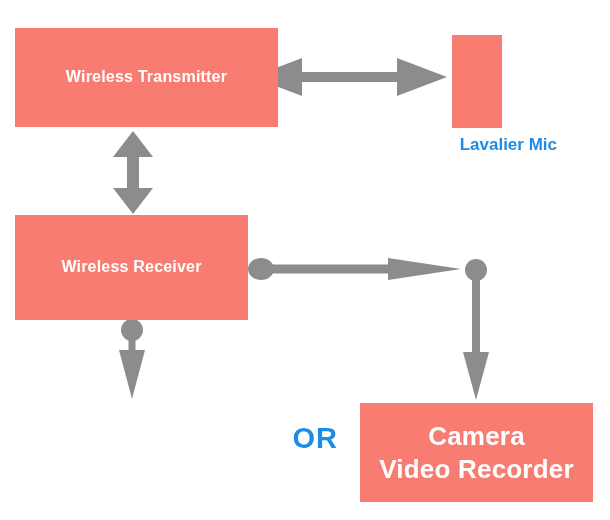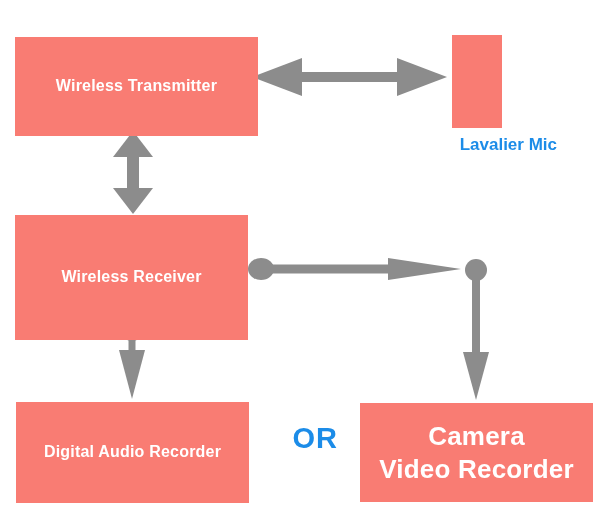--- a/index.html
+++ b/index.html
@@ -26,23 +26,23 @@
     display: flex;
     flex-direction: column;
     align-items: center;
     justify-content: center;
     text-align: center;
     font-weight: bold;
     font-size: 16px;
     line-height: 1.3;
     letter-spacing: 0.2px;
   }
-  .node-transmitter { left: 15px;  top: 28px;  width: 243px; height: 99px; margin-top: 9px; }
+  .node-transmitter { left: 15px;  top: 28px;  width: 263px; height: 99px; }
   .node-mic         { left: 452px; top: 35px;  width: 50px;  height: 93px; }
-  .node-receiver    { left: 15px;  top: 215px; width: 233px; height: 125px; }
+  .node-receiver    { left: 15px;  top: 215px; width: 233px; height: 105px; }
   .node-dar         { left: 16px;  top: 402px; width: 233px; height: 101px; }
   .node-camera      { left: 360px; top: 403px; width: 233px; height: 99px; font-size: 26px; line-height: 1.25; }
   .blue-label {
     position: absolute;
     color: var(--accent-blue);
     font-weight: bold;
     text-align: right;
   }
   .label-mic { left: 397px; top: 135px; width: 160px; font-size: 17px; }
   .label-or  { left: 266px; top: 422px; width: 72px;  font-size: 29px; letter-spacing: 1px; }
@@ -95,23 +95,20 @@
     <span>Wireless Transmitter</span>
   </div>
 
   <div class="node node-mic"></div>
   <div class="blue-label label-mic">Lavalier Mic</div>
 
   <div class="node node-receiver">
     <span>Wireless Receiver</span>
   </div>
 
-  <div class="node node-dar">
-    <span>Digital Audio Recorder</span>
-  </div>
 
   <div class="blue-label label-or">OR</div>
 
   <div class="node node-camera">
     <span>Camera</span>
     <span>Video Recorder</span>
   </div>
 
 </div>
 

